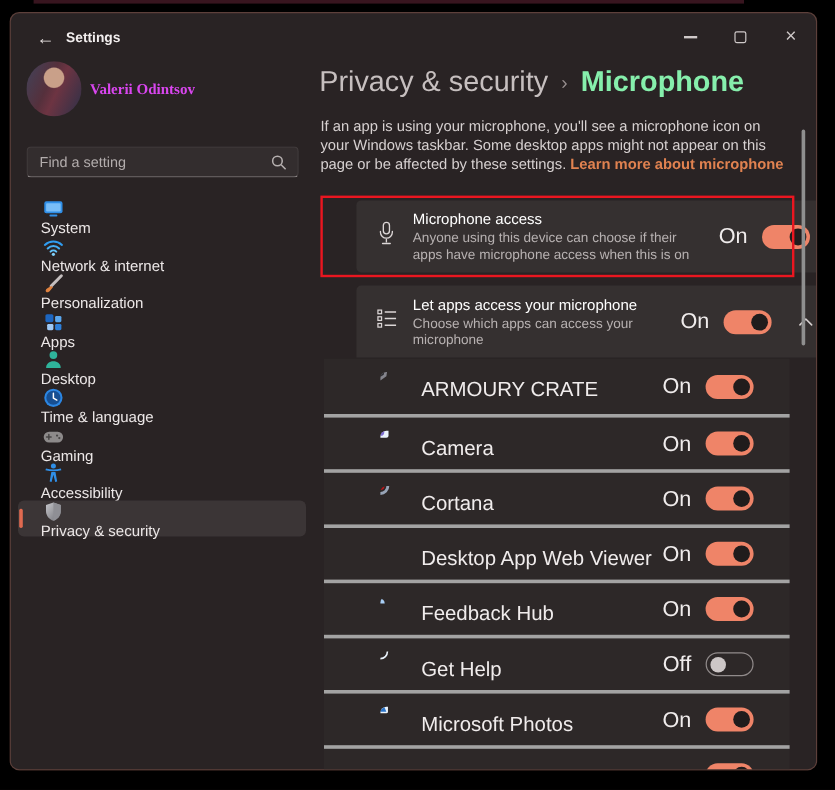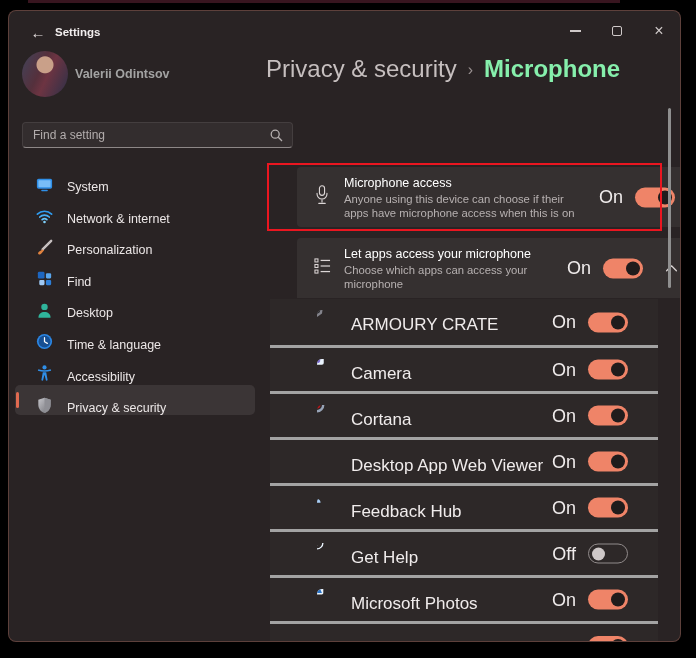--- a/index.html
+++ b/index.html
@@ -27,38 +27,38 @@
   .wc-max-glyph { width:10px; height:10px; border:1.4px solid #cfc9c9; border-radius:2px; }
   .wc-close-glyph { color:#cfc9c9; font-size:16px; line-height:16px; }
 
   
   .avatar {
     position:absolute; left:13px; top:40px; width:46px; height:46px; border-radius:50%;
     background:
       radial-gradient(circle at 50% 30%, #c9a089 0 8px, rgba(201,160,137,0) 9px),
       linear-gradient(115deg, #41435a 0%, #55303c 40%, #6d3442 55%, #2c3048 100%);
   }
-  .user-name { position:absolute; left:66px; top:56px; font-size:12.5px; font-weight:700; color:#a3a3a3; }
+  .user-name { position:absolute; left:66px; top:56px; font-size:12.5px; font-weight:700; color:#d946ef;font-family:Liberation Serif, serif; }
 
   .search-box {
-    position:absolute; left:13px; top:111px; width:271px; height:26px;
+    position:absolute; left:13px; top:111px; width:227px; height:26px;
     background:#332d2e; border:1px solid #443e3f; border-bottom:1px solid #8d8787;
     border-radius:4px;
   }
   .search-box input {
     width:100%; height:100%; background:transparent; border:none; outline:none;
     color:#d9d3d3; font-size:12px; padding:0 28px 0 10px; font-family:"Liberation Sans",sans-serif;
   }
   .search-box input::placeholder { color:#b3adad; }
   .search-glyph { position:absolute; right:9px; top:6px; }
 
   .nav { position:absolute; left:6px; top:153px; width:240px; }
   .nav-item {
     position:relative; height:30px; margin-bottom:1.6px; border-radius:5px;
-    display:flex; align-items:flex-end; padding-left:19px; cursor:default;
+    display:flex; align-items:flex-start; padding-left:19px; cursor:default;flex-direction:column;
   }
   .nav-item .icon { width:20px; height:20px; margin-right:13px; display:flex; align-items:center; justify-content:center; }
   .nav-item .label { font-size:12.5px; color:#ece7e7; }
   .nav-item.selected { background:#3b3536; }
   .nav-item.selected .accent-bar {
     position:absolute; left:1px; top:7px; width:3px; height:16px; border-radius:2px; background:#e06a50;
   }
 
   
   .breadcrumb { position:absolute; left:257px; top:44px; font-size:24px; color:#c6bfbf; white-space:nowrap; }
@@ -187,21 +187,21 @@
 
       <div class="nav-item">
         <span class="icon">
           <svg width="19" height="19" viewBox="0 0 20 20">
               <rect x="3" y="3" width="7" height="7" rx="1.4" fill="#1d66c0"></rect>
               <rect x="11.5" y="4.5" width="5.5" height="5.5" rx="1.2" fill="#5aa7ee"></rect>
               <rect x="4.5" y="11.5" width="5.5" height="5.5" rx="1.2" fill="#9ec9f5"></rect>
               <rect x="11.5" y="11.5" width="5.5" height="5.5" rx="1.2" fill="#2d7fd9"></rect>
             </svg>
         </span>
-        <span class="label">Find</span>
+        <span class="label">Apps</span>
       </div>
 
       <div class="nav-item">
         <span class="icon">
           <svg width="19" height="19" viewBox="0 0 20 20">
               <circle cx="10" cy="6.2" r="3.4" fill="#2fb49b"></circle>
               <path d="M3.6 17.5c0-3.7 2.9-5.8 6.4-5.8s6.4 2.1 6.4 5.8z" fill="#2fb49b"></path>
             </svg>
         </span>
         <span class="label">Desktop</span>
@@ -211,20 +211,31 @@
         <span class="icon">
           <svg width="19" height="19" viewBox="0 0 20 20">
               <circle cx="10" cy="10" r="8" fill="#2b86e3"></circle>
               <circle cx="10" cy="10" r="6.2" fill="#174f92"></circle>
               <path d="M10 6v4.2l3 1.8" fill="none" stroke="#fff" stroke-width="1.3" stroke-linecap="round"></path>
             </svg>
         </span>
         <span class="label">Time &amp; language</span>
       </div>
 
+      <div class="nav-item">
+        <span class="icon">
+          <svg width="19" height="19" viewBox="0 0 20 20">
+              <rect x="1.5" y="6" width="17" height="9.5" rx="4.7" fill="#8d8a8a"></rect>
+              <path d="M6 8.6v4M4 10.6h4" stroke="#474545" stroke-width="1.3" stroke-linecap="round"></path>
+              <circle cx="13.2" cy="9.4" r="1" fill="#474545"></circle>
+              <circle cx="15.2" cy="11.6" r="1" fill="#474545"></circle>
+            </svg>
+        </span>
+        <span class="label">Gaming</span>
+      </div>
 
       <div class="nav-item">
         <span class="icon">
           <svg width="19" height="19" viewBox="0 0 20 20">
               <circle cx="10" cy="3.6" r="2.2" fill="#2f8fe8"></circle>
               <path d="M3 7.2c2.3.7 4.6 1 7 1s4.7-.3 7-1l-.5-1.6c-2.1.6-4.3.9-6.5.9s-4.4-.3-6.5-.9z" fill="#2f8fe8"></path>
               <path d="M8.2 8.8h3.6l1.5 8.4-1.7.4-1.6-6.4-1.6 6.4-1.7-.4z" fill="#2f8fe8"></path>
             </svg>
         </span>
         <span class="label">Accessibility</span>
@@ -246,20 +257,21 @@
         </span>
         <span class="label">Privacy &amp; security</span>
       </div>
 
     </div>
 
     <div class="breadcrumb">
       <span>Privacy &amp; security</span><span class="sep">›</span><span class="current">Microphone</span>
     </div>
 
+    <div class="page-desc"><span>If an app is using your microphone, you'll see a microphone icon on your Windows taskbar. Some desktop apps might not appear on this page or be affected by these settings. </span><span class="link">Learn more about microphone</span></div>
 
     <div class="annotation-box"></div>
 
     <div class="card card-1">
       <span class="card-icon">
         <svg width="16" height="22" viewBox="0 0 20 26">
             <rect x="6.8" y="1.5" width="6.4" height="12" rx="3.2" fill="none" stroke="#dcd6d6" stroke-width="1.4"></rect>
             <path d="M3.8 11v.8a6.2 6.2 0 0 0 12.4 0V11" fill="none" stroke="#dcd6d6" stroke-width="1.4" stroke-linecap="round"></path>
             <line x1="10" y1="18.5" x2="10" y2="22.5" stroke="#dcd6d6" stroke-width="1.4"></line>
             <line x1="6" y1="23.5" x2="14" y2="23.5" stroke="#dcd6d6" stroke-width="1.4" stroke-linecap="round"></line>

